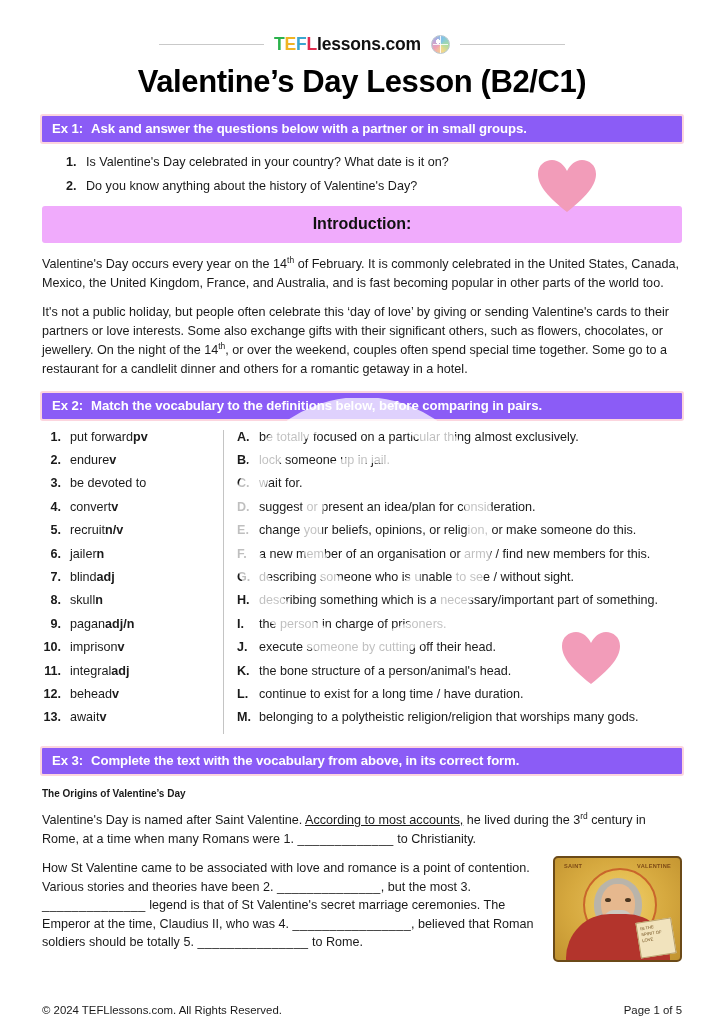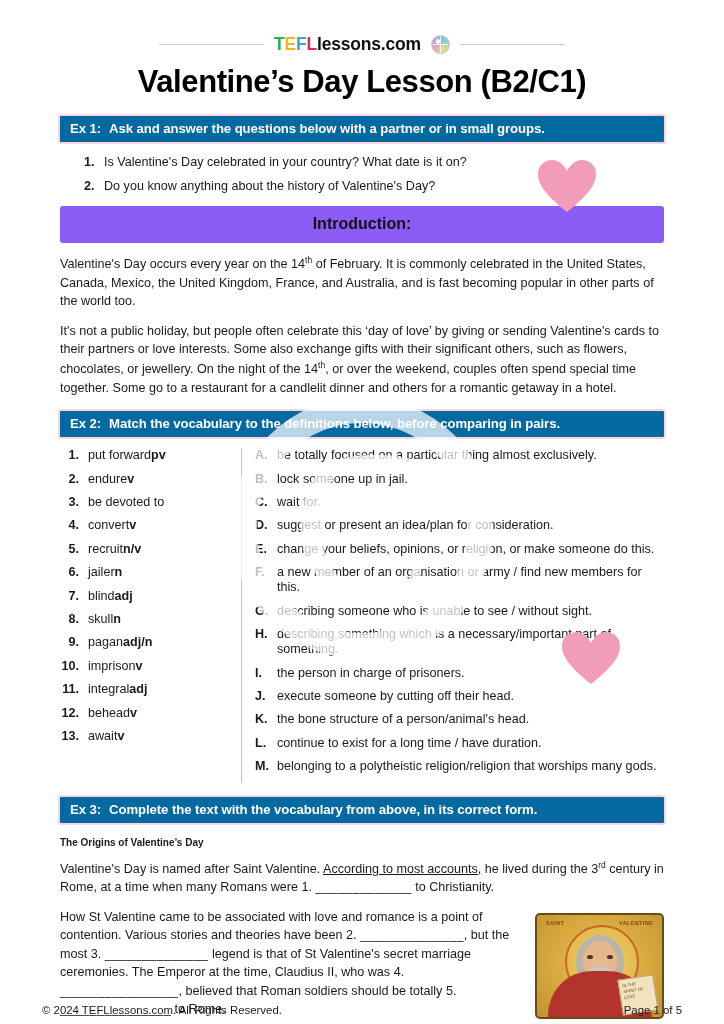--- a/index.html
+++ b/index.html
@@ -13,21 +13,21 @@
     font-family: "Liberation Sans", sans-serif;
     color: #1a1a1a;
     position: relative;
     overflow: hidden;
   }
   .page {
     position: relative;
     width: 724px;
     height: 1024px;
     box-sizing: border-box;
-    padding: 0 60px;
+    padding: 0 42px;
   }
 
   
   .logo-row {
     display: flex;
     align-items: center;
     justify-content: center;
     gap: 10px;
     padding-top: 30px;
     height: 28px;
@@ -81,21 +81,21 @@
     margin: 6px 0 0 0;
     text-align: center;
     font-size: 31px;
     font-weight: bold;
     letter-spacing: -0.4px;
     color: #000000;
   }
 
   
   .ex-banner {
-    background: #0369a1;
+    background: #8b5cf6;
     color: #ffffff;
     font-size: 13.2px;
     font-weight: bold;
     padding: 5px 10px 6px 10px;
     box-sizing: border-box;
     border-radius: 1px;
     box-shadow: 0 0 0 2px rgba(237,24,70,0.18);
     letter-spacing: -0.1px;
   }
   .ex-banner .lbl { margin-right: 8px; }
@@ -118,21 +118,21 @@
     position: absolute;
     color: #f29cb9;
     line-height: 1;
     user-select: none;
   }
   .heart svg { display: block; }
 
   
   .intro-bar {
     margin-top: 12px;
-    background: #8b5cf6;
+    background: #f0abfc;
     text-align: center;
     font-size: 16px;
     font-weight: bold;
     padding: 9px 0 10px 0;
     border-radius: 3px;
     color: #111;
   }
   p.body-text {
     font-size: 12.6px;
     line-height: 1.47;
@@ -198,21 +198,21 @@
     font-size: 10px;
     font-weight: bold;
     margin: 14px 0 0 0;
   }
   .blank {
     letter-spacing: 0.4px;
   }
   .u-line { text-decoration: underline; }
   .text-cols {
     display: flex;
-    align-items: flex-end;
+    align-items: flex-start;
     gap: 14px;
   }
   .text-col-main { flex: 1 1 auto; }
 
   
   .saint-icon {
     width: 129px;
     height: 106px;
     flex: none;
     margin-top: 8px;

